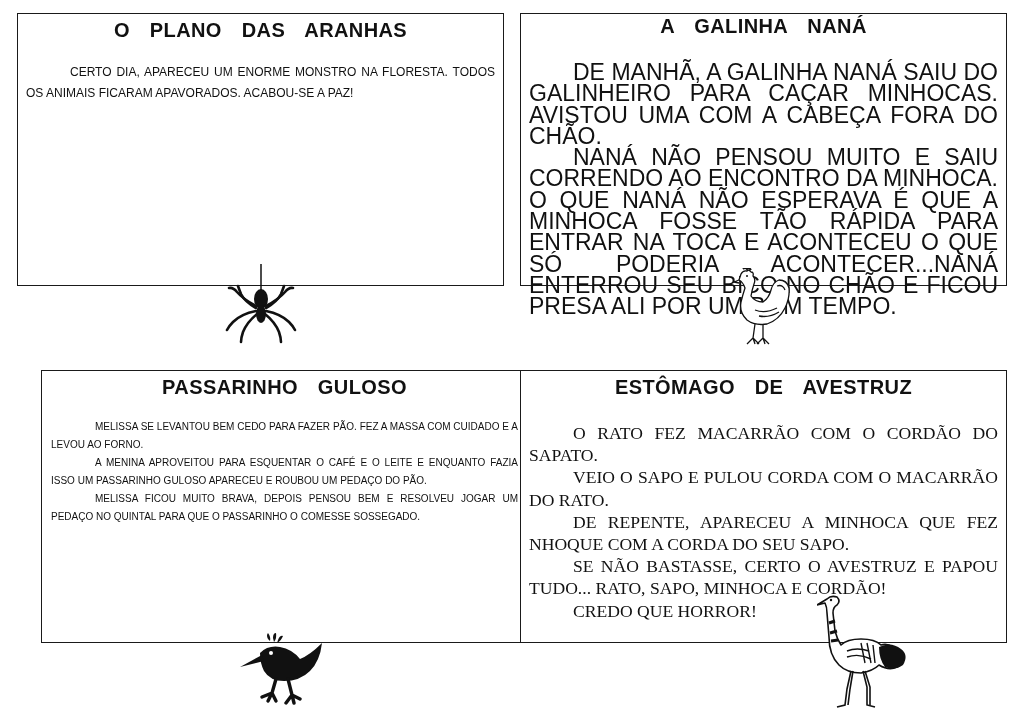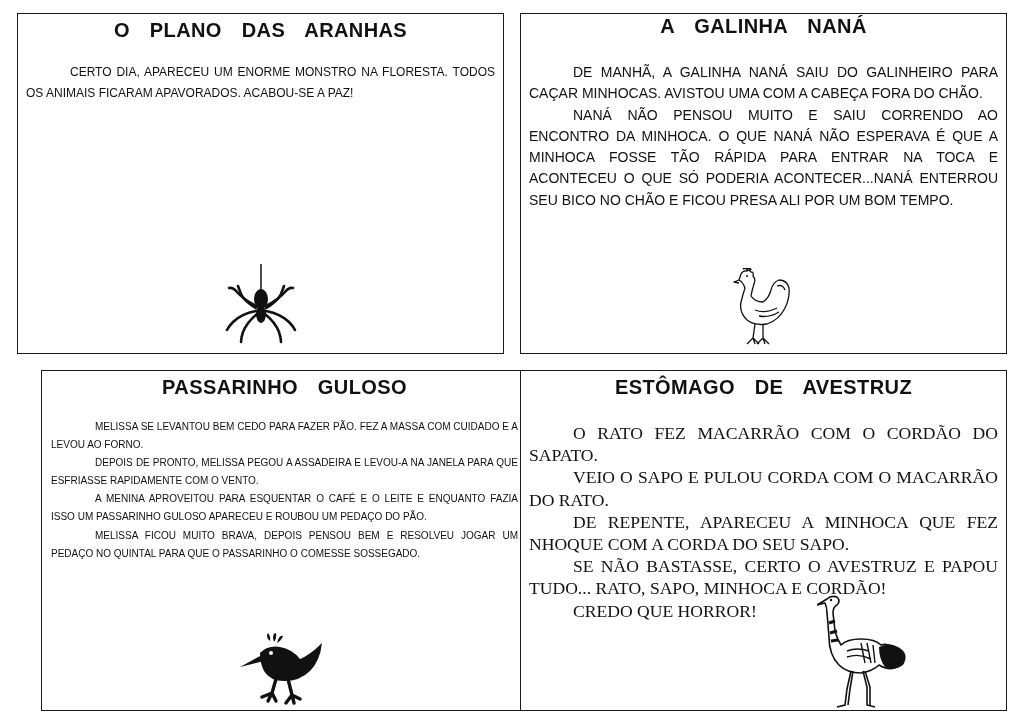--- a/index.html
+++ b/index.html
@@ -14,21 +14,21 @@
       overflow: hidden;
       font-family: "Liberation Sans", sans-serif;
       color: #111111;
     }
     .card {
       position: absolute;
       box-sizing: border-box;
       border: 1.5px solid #1a1a1a;
       background: #ffffff;
       width: 487px;
-      height: 341px;
+      height: 273px;
     }
     #card-tl { left: 17px; top: 13px; }
     #card-tr { left: 520px; top: 13px; }
     #card-bl { left: 17px; top: 370px; margin-left: 24px; }
     #card-br { left: 520px; top: 370px; }
 
     .title {
       position: absolute;
       left: 0; right: 0;
       text-align: center;
@@ -49,21 +49,21 @@
       right: 8px;
       text-align: justify;
       text-align-last: left;
     }
     .body p {
       margin: 0;
       text-indent: 44px;
       text-align: justify;
     }
     #card-tl .body { top: 48px; font-size: 12px; line-height: 21.3px; }
-    #card-tr .body { top: 48px; font-size: 14px; line-height: 21.3px; }
+    #card-tr .body { top: 48px; font-size: 23px; line-height: 21.3px; }
     #card-bl .body { top: 47px; font-size: 10px; line-height: 18.1px; left: 9px; right: 9px; }
     #card-br .body { top: 51px; font-size: 17.6px; line-height: 22.2px; font-family: Liberation Serif, serif; }
 
     .illus {
       position: absolute;
     }
     #spider { left: 205px; top: 250px; width: 76px; height: 80px; }
     #hen { left: 212px; top: 254px; width: 60px; height: 80px; }
     #bird { left: 196px; top: 262px; width: 92px; height: 72px; }
     #ostrich { left: 296px; top: 222px; width: 96px; height: 116px; }
@@ -113,21 +113,20 @@
     </g>
     <circle cx="14" cy="8" r="1" fill="#111"></circle>
     <path d="M10 1 Q12 -1 14 1 Q16 -1 18 2" stroke="#111" stroke-width="2" fill="none"></path>
   </svg>
 </div>
 
 <div class="card" id="card-bl">
   <div class="title">PASSARINHO  GULOSO</div>
   <div class="body">
     <p>MELISSA  SE LEVANTOU BEM CEDO PARA FAZER PÃO. FEZ A MASSA COM CUIDADO E A LEVOU AO FORNO.</p>
-    <p>DEPOIS DE PRONTO, MELISSA PEGOU A ASSADEIRA E LEVOU-A NA JANELA PARA QUE ESFRIASSE RAPIDAMENTE COM O VENTO.</p>
     <p>A MENINA APROVEITOU PARA ESQUENTAR O CAFÉ E O LEITE E ENQUANTO FAZIA ISSO UM PASSARINHO GULOSO APARECEU E ROUBOU UM PEDAÇO DO PÃO.</p>
     <p>MELISSA FICOU MUITO BRAVA, DEPOIS PENSOU BEM E RESOLVEU JOGAR UM  PEDAÇO NO QUINTAL PARA QUE O PASSARINHO O COMESSE SOSSEGADO.</p>
   </div>
   <svg class="illus" id="bird" viewBox="0 0 92 72">
     <g fill="#111">
       <path d="M22 20 Q30 12 42 14 Q54 16 62 26 Q72 22 84 10 Q82 28 72 38 Q62 48 46 48 Q32 48 26 38 Q22 30 22 20 Z"></path>
       <path d="M24 22 L2 34 L26 28 Z"></path>
       <path d="M30 6 Q28 2 30 0 Q33 4 32 8 Z"></path>
       <path d="M35 5 Q35 0 38 0 Q39 5 36 9 Z"></path>
       <path d="M40 7 Q42 2 45 3 Q43 8 39 10 Z"></path>

